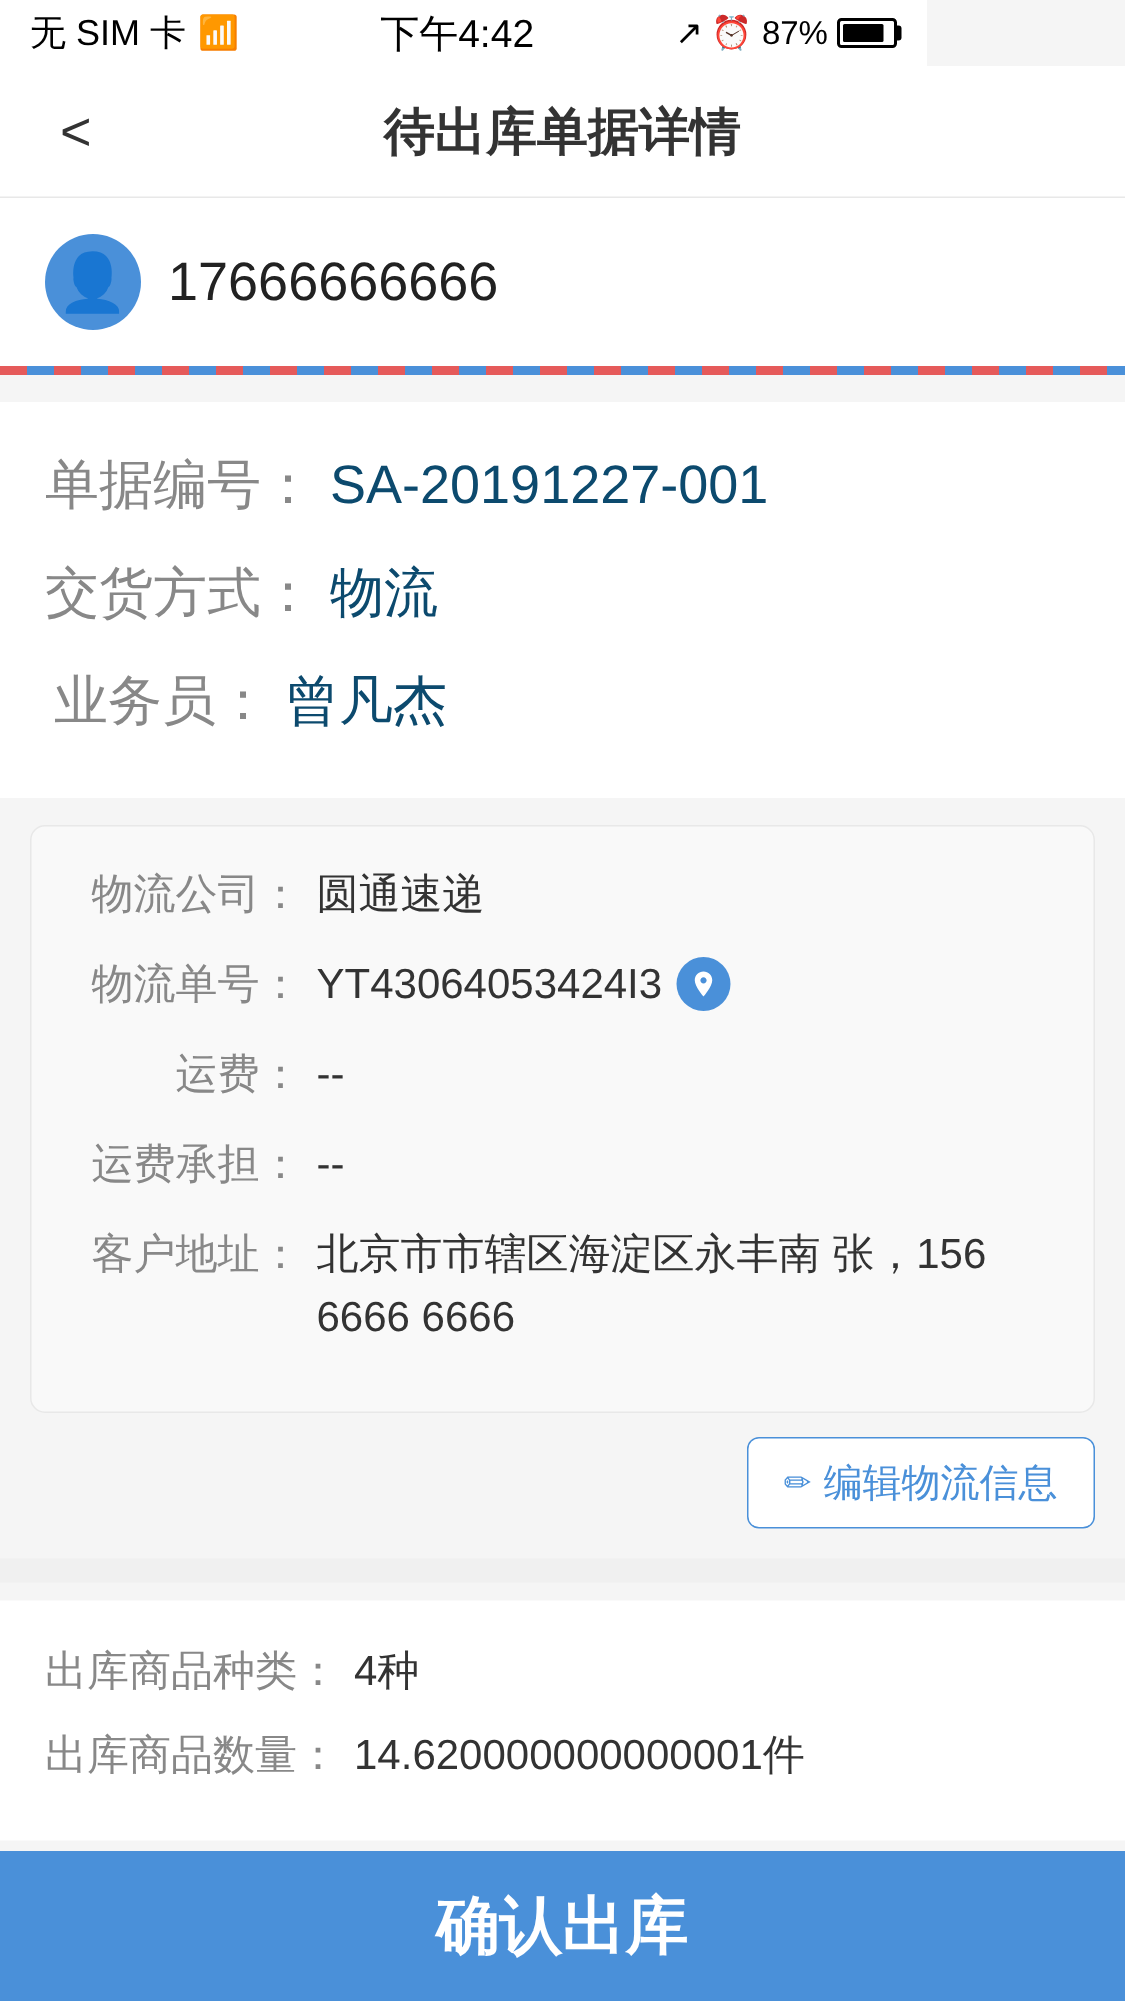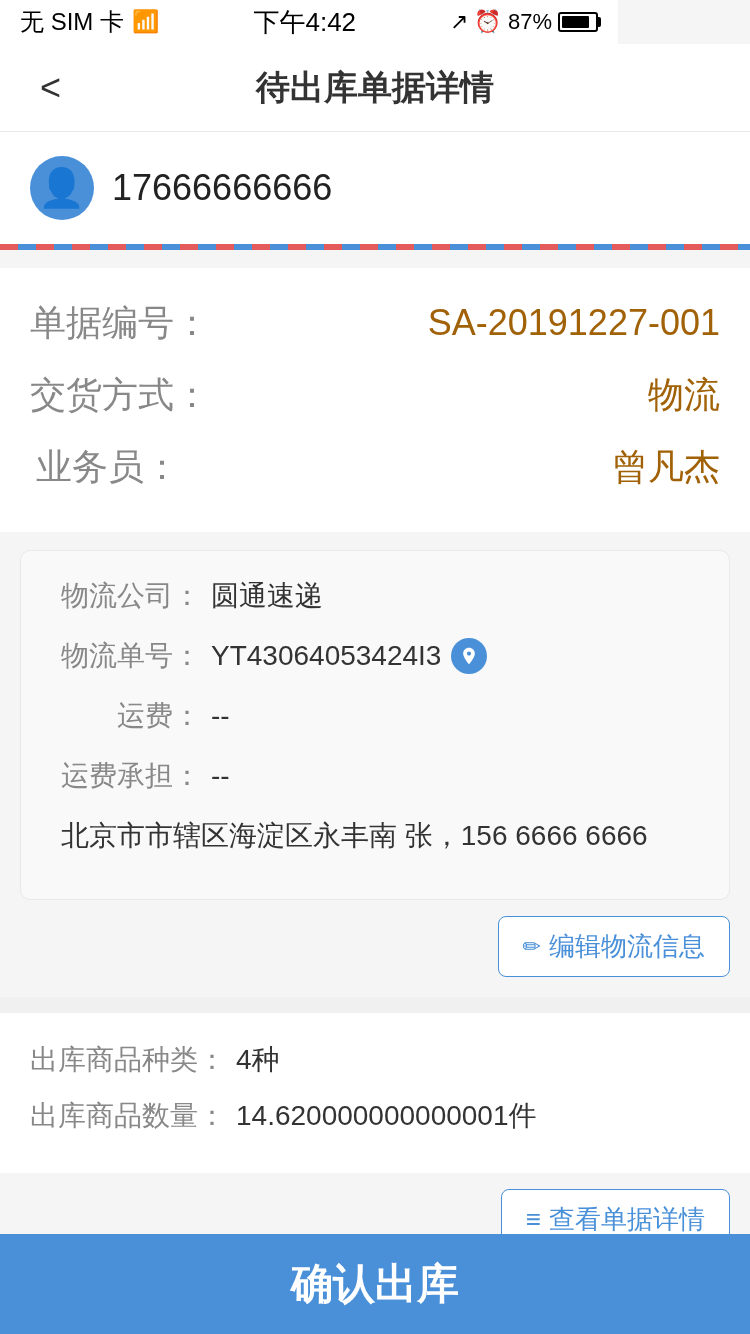--- a/index.html
+++ b/index.html
@@ -133,24 +133,23 @@
       font-size: 36px;
       line-height: 1.5;
     }
     .info-label {
       color: #888;
       min-width: 150px;
       text-align: right;
       flex-shrink: 0;
     }
     .info-value {
-      color: #a16207;
+      color: #0c4a6e;
       flex: 1;
       margin-left: 10px;
-      text-align: right;
     }
 
     
     .logistics-card {
       background: #f9f9f9;
       border: 1px solid #e8e8e8;
       border-radius: 10px;
       padding: 24px 30px;
       margin: 18px 20px 0 20px;
     }
@@ -214,21 +213,21 @@
       width: 100%;
       height: 16px;
       background: #f0f0f0;
       margin: 20px 0 0 0;
     }
 
     
     .goods-section {
       background: #fff;
       padding: 28px 30px 20px 30px;
-      margin-top: 0;
+      margin-top: 12px;
     }
     .goods-row {
       display: flex;
       align-items: center;
       margin-bottom: 18px;
       font-size: 28px;
     }
     .goods-label {
       color: #888;
       min-width: 180px;
@@ -352,20 +351,21 @@
   </div>
   <div class="logistics-row">
     <span class="logistics-label">运费：</span>
     <span class="logistics-value">--</span>
   </div>
   <div class="logistics-row">
     <span class="logistics-label">运费承担：</span>
     <span class="logistics-value">--</span>
   </div>
   <div class="logistics-row">
+    <span class="logistics-label">客户地址：</span>
     <span class="logistics-value address-val">北京市市辖区海淀区永丰南  张，156 6666 6666</span>
   </div>
 </div>
 
 <div class="edit-btn-row">
   <div class="edit-btn">
     <span class="edit-btn-icon">✏</span>
     <span>编辑物流信息</span>
   </div>
 </div>

